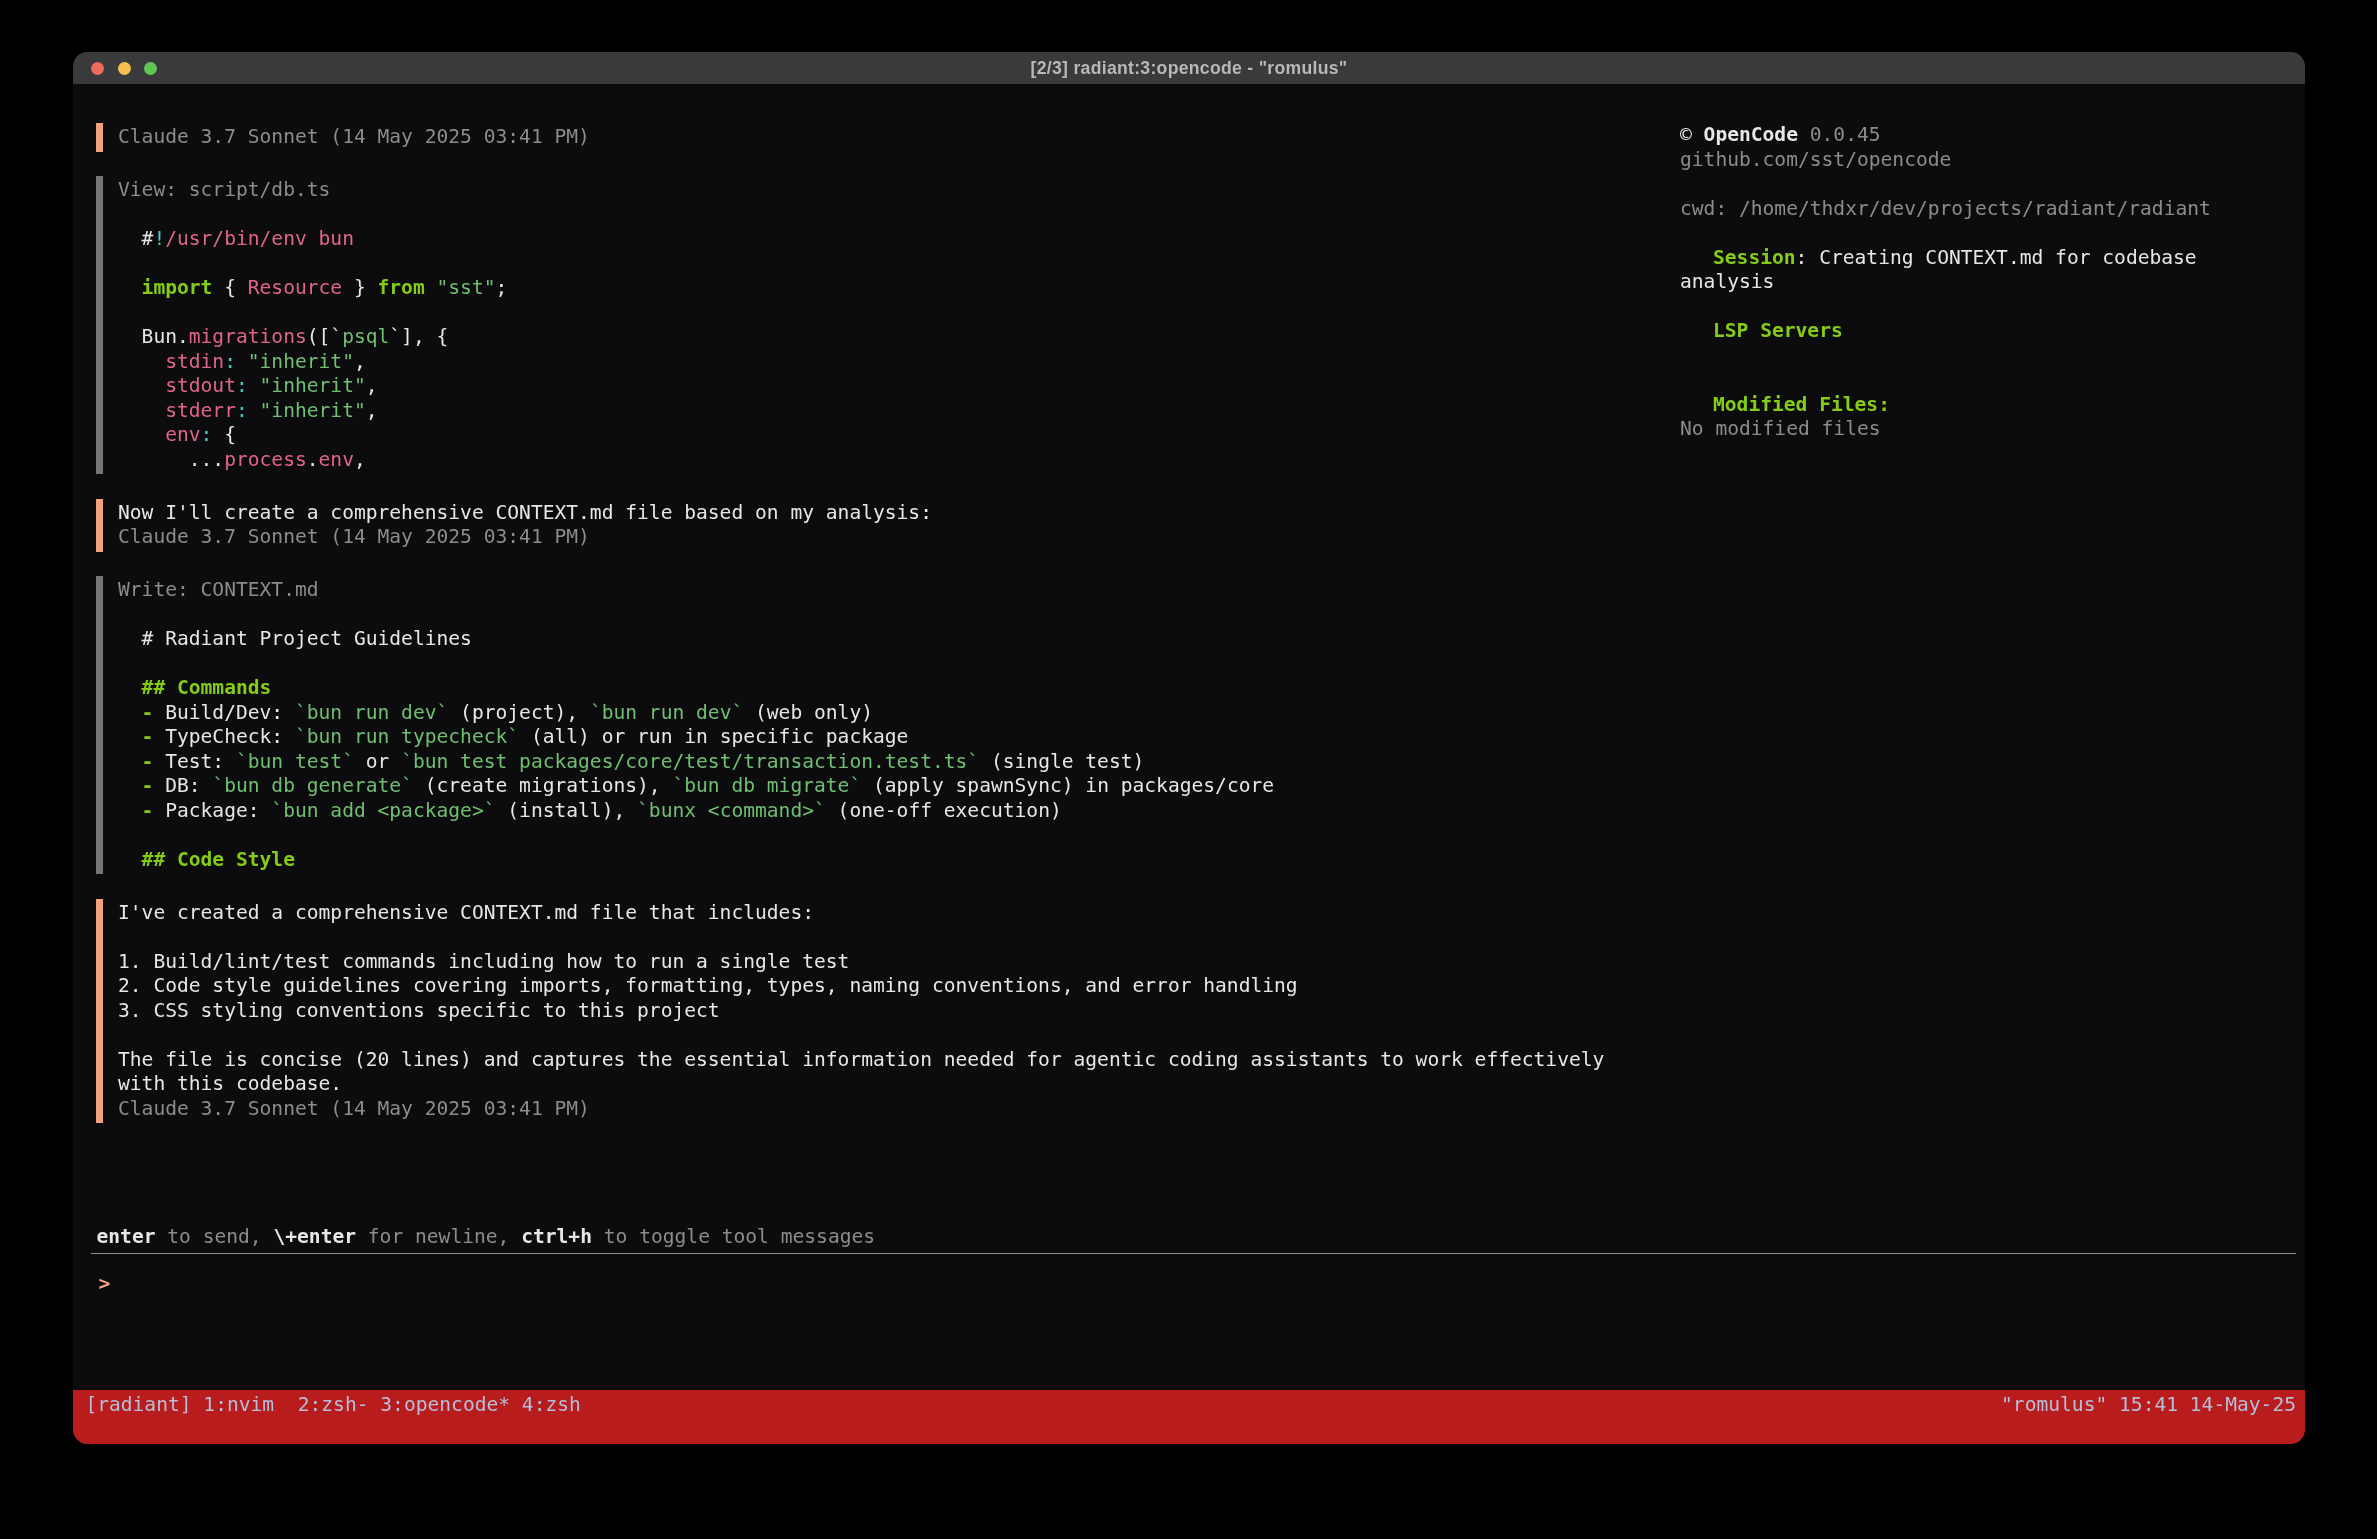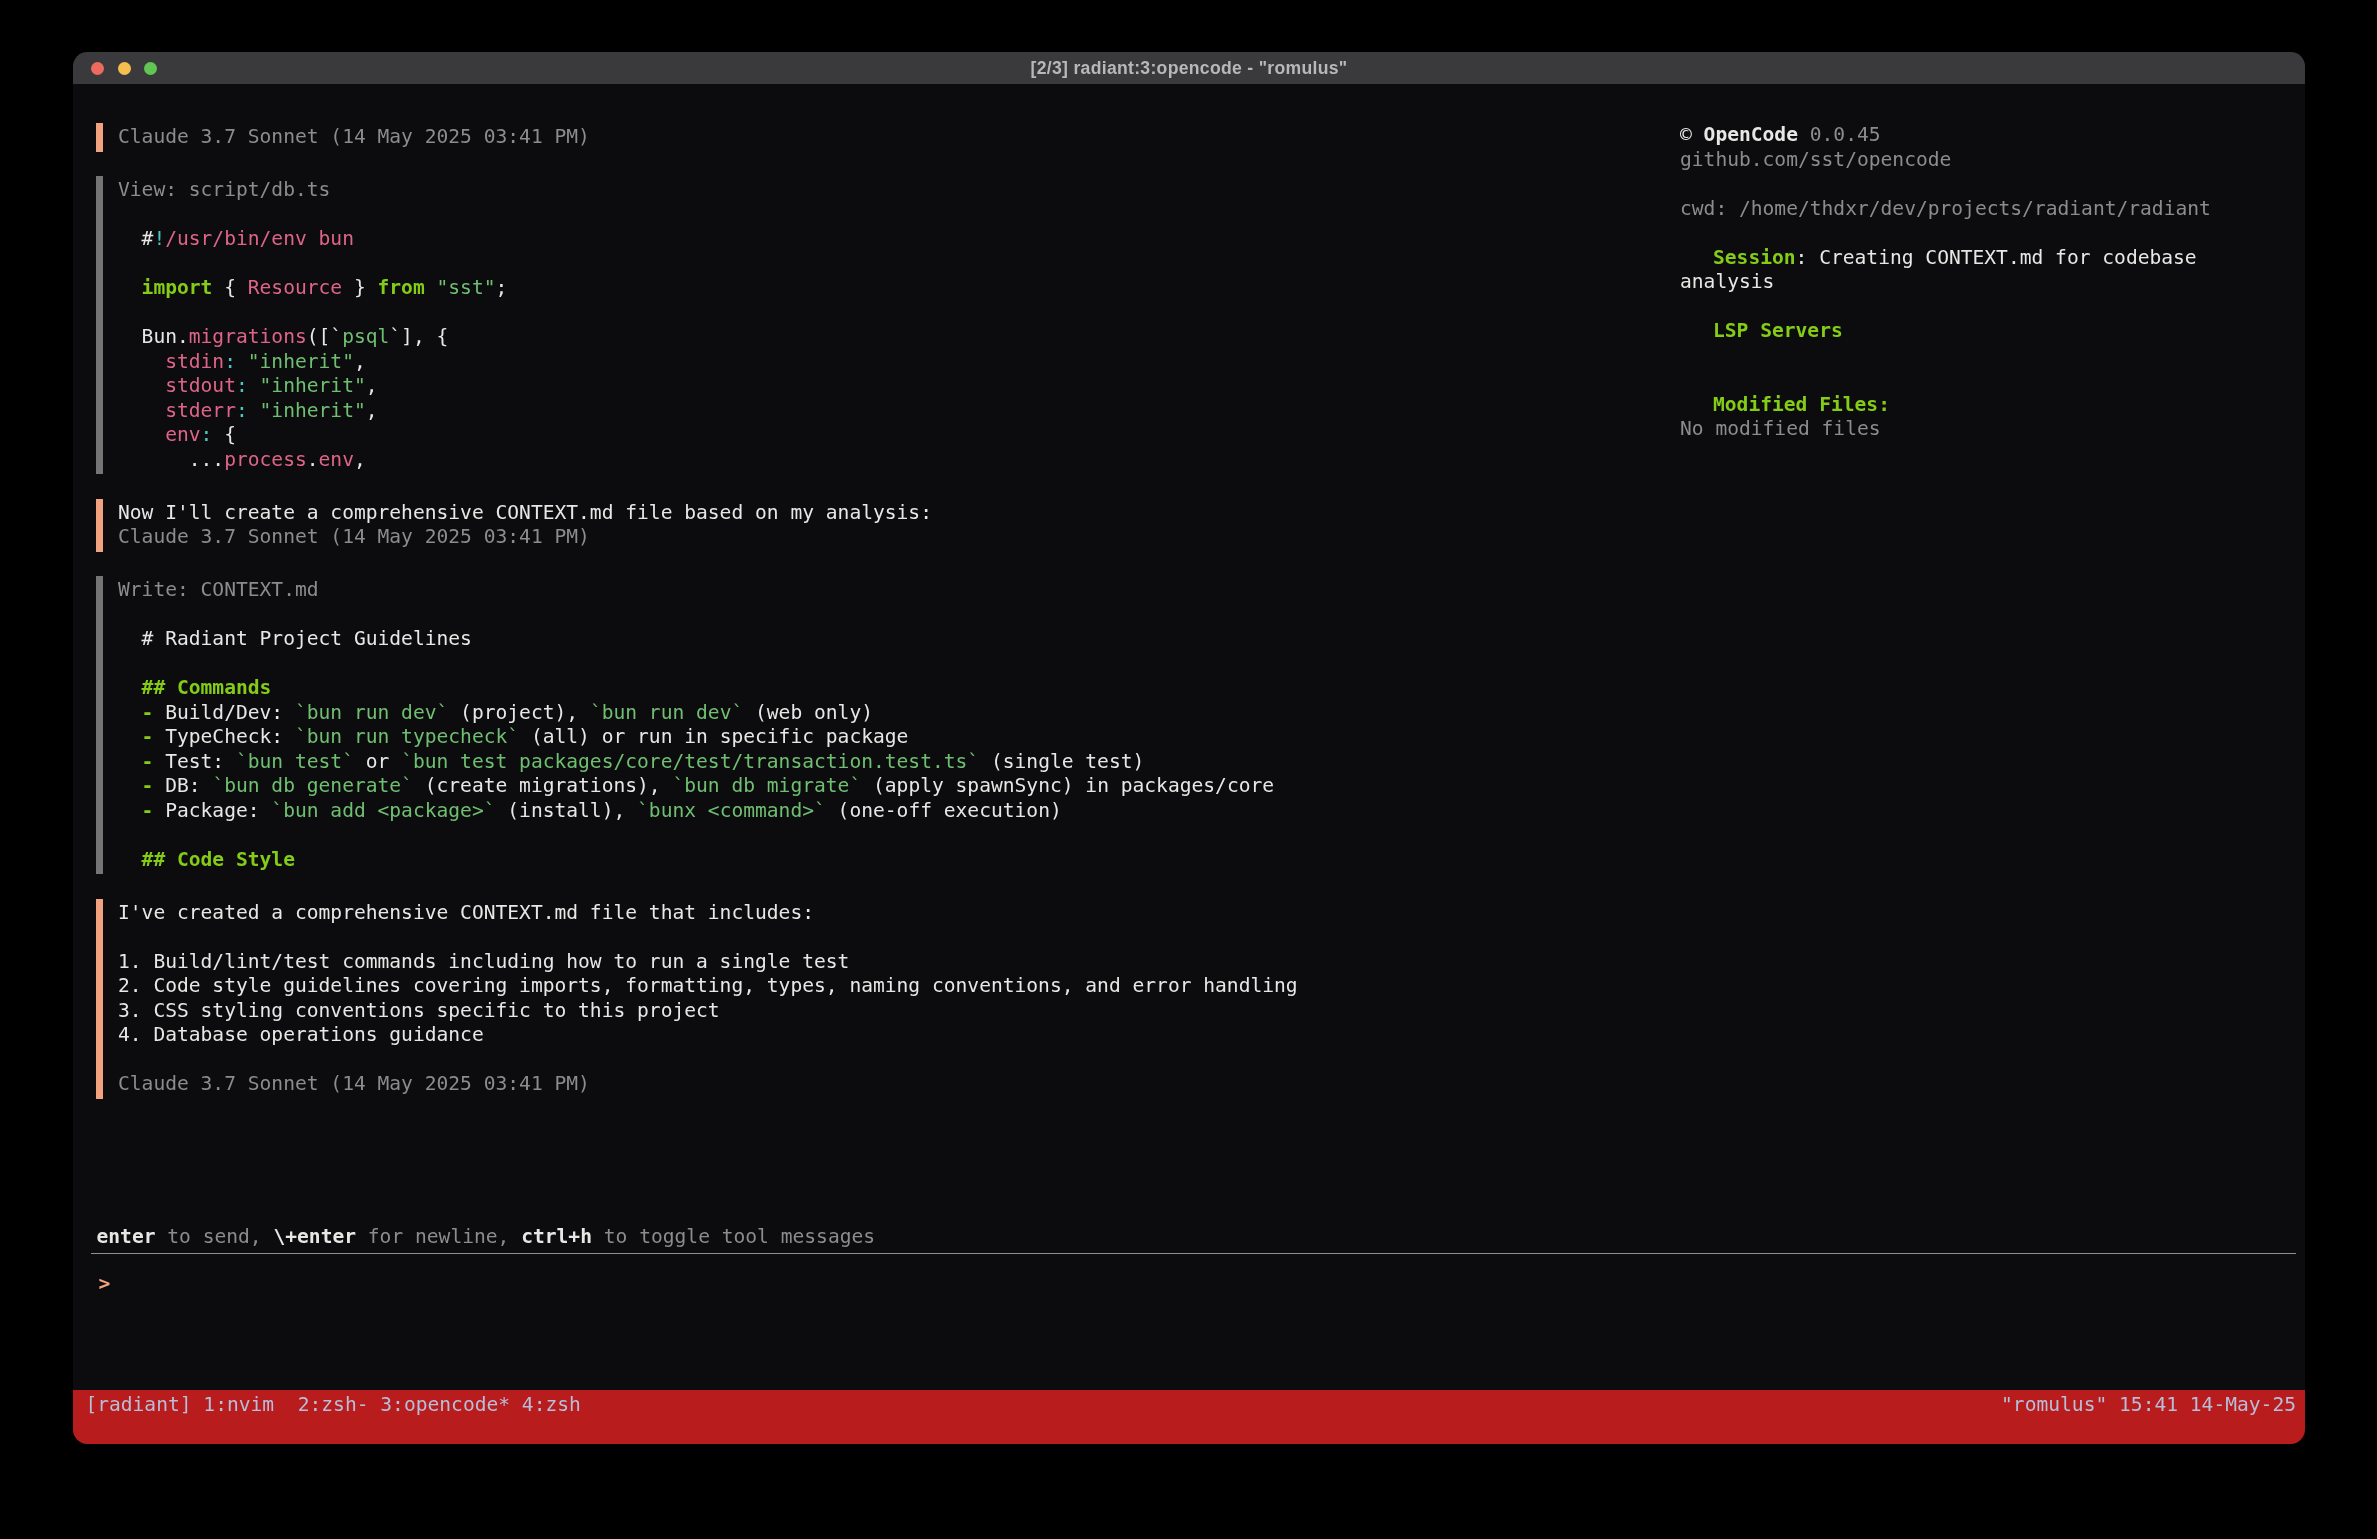--- a/index.html
+++ b/index.html
@@ -127,22 +127,22 @@
           <div class="tline"><span class="c-blue">  -</span><span class="c-white"> Package: </span><span class="c-green">`bun add &lt;package&gt;`</span><span class="c-white"> (install), </span><span class="c-green">`bunx &lt;command&gt;`</span><span class="c-white"> (one-off execution)</span></div>
           <div class="tline"><span class="c-white"> </span></div>
           <div class="tline"><span class="c-blue">  ## Code Style</span></div>
         </div>
         <div class="block accent-orange">
           <div class="tline"><span class="c-white">I've created a comprehensive CONTEXT.md file that includes:</span></div>
           <div class="tline"><span class="c-white"> </span></div>
           <div class="tline"><span class="c-white">1. Build/lint/test commands including how to run a single test</span></div>
           <div class="tline"><span class="c-white">2. Code style guidelines covering imports, formatting, types, naming conventions, and error handling</span></div>
           <div class="tline"><span class="c-white">3. CSS styling conventions specific to this project</span></div>
-          <div class="tline"><span class="c-white">4. Database operations guidance</span></div>
           <div class="tline"><span class="c-white"> </span></div>
+          <div class="tline wrap" style="max-width: 1508px;"><span class="c-white">The file is concise (20 lines) and captures the essential information needed for agentic coding assistants to work effectively with this codebase.</span></div>
           <div class="tline"><span class="c-gray">Claude 3.7 Sonnet (14 May 2025 03:41 PM)</span></div>
         </div>
       </div>
 
     <aside class="sidebar" id="sidebar-lines">
         <div class="tline"><span class="c-white">© </span><span class="c-white bold">OpenCode</span><span class="c-gray"> 0.0.45</span></div>
         <div class="tline"><span class="c-gray">github.com/sst/opencode</span></div>
         <div class="tline"><span class="c-white"> </span></div>
         <div class="tline"><span class="c-gray">cwd: /home/thdxr/dev/projects/radiant/radiant</span></div>
         <div class="tline"><span class="c-white"> </span></div>

